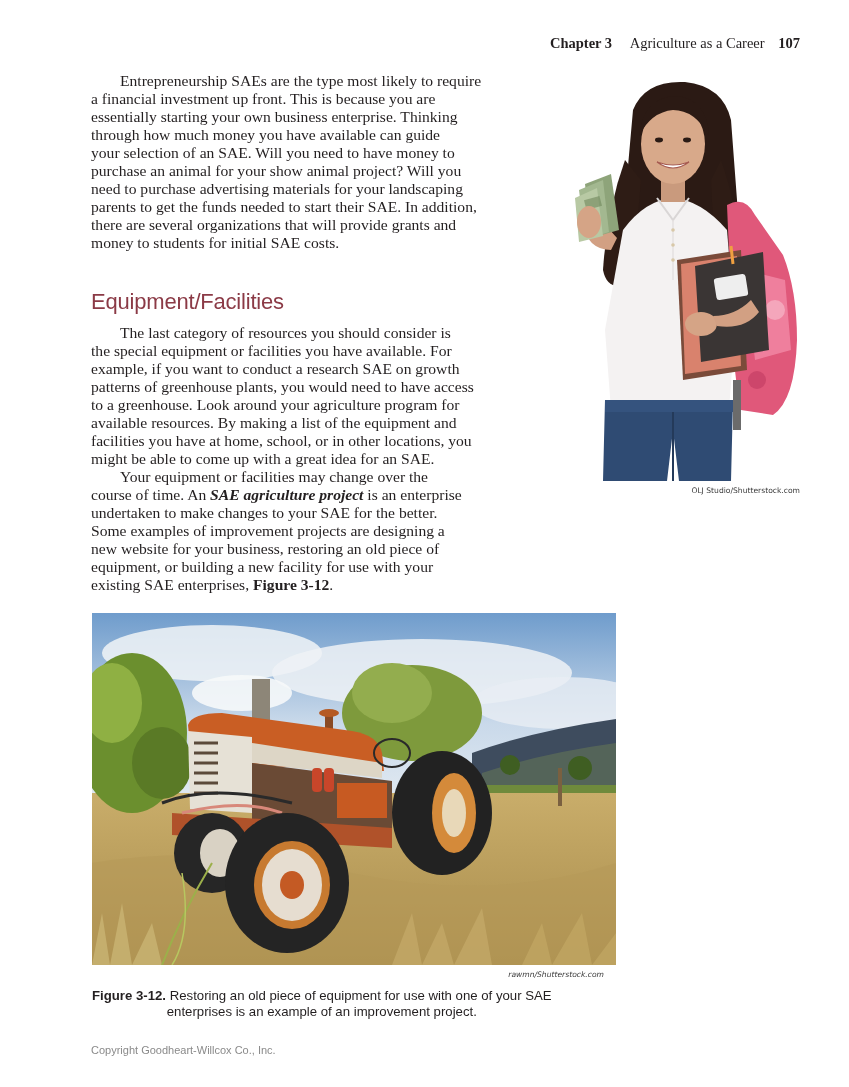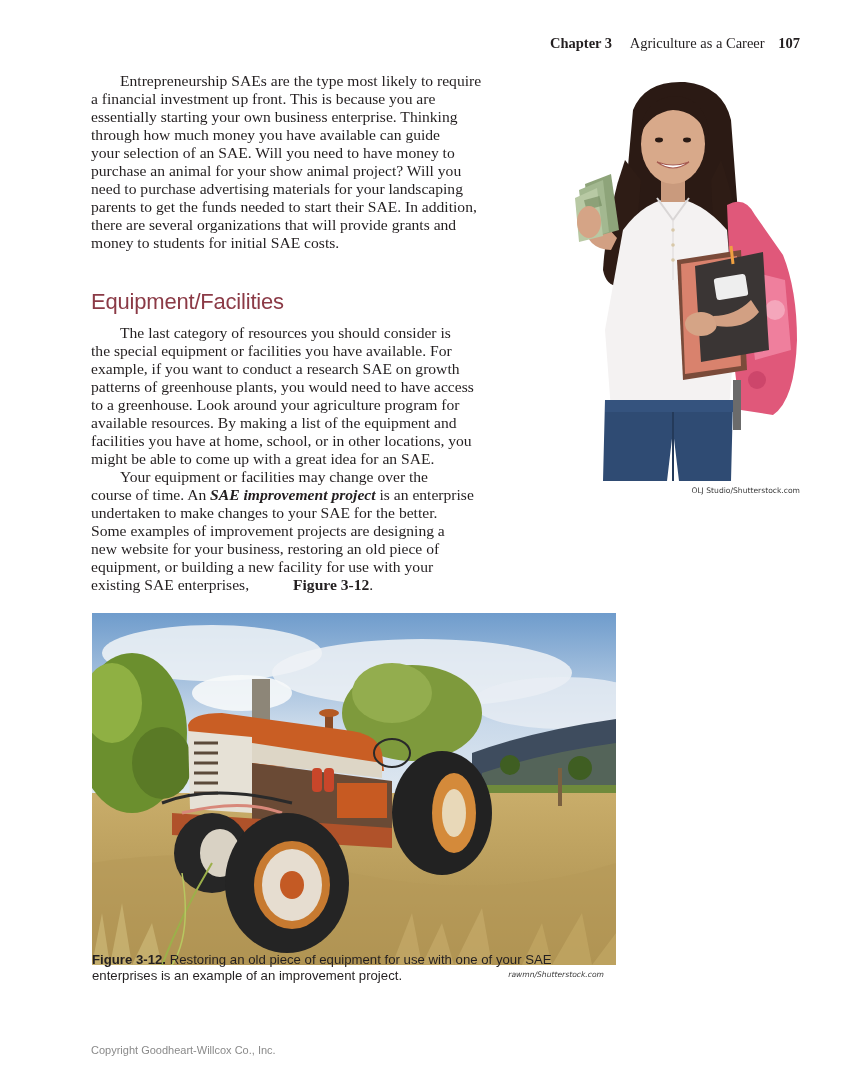--- a/index.html
+++ b/index.html
@@ -15,21 +15,21 @@
   .running-head .pnum { font-weight: bold; margin-left: 10px; }
 
   .body-text {
     position: absolute; left: 91px; width: 420px;
     font-family: "Liberation Serif", "DejaVu Serif", serif;
     font-size: 15.6px; line-height: 18px; color: #231f20;
   }
   .body-text .line { display: block; white-space: nowrap; }
   .body-text .line.indent { padding-left: 29px; }
   .body-text em.term { font-style: italic; font-weight: bold; }
-  .body-text b.figref { font-weight: bold; margin-left: 40px; }
+  .body-text b.figref { font-weight: bold; }
 
   .heading {
     position: absolute; left: 91px; top: 289px;
     font-family: "Liberation Sans", "DejaVu Sans", sans-serif;
     font-size: 22px; color: #8b3a46; font-weight: normal; letter-spacing: -0.2px;
     margin: 0;
   }
 
   .credit {
     position: absolute;
@@ -95,21 +95,21 @@
     <span class="line">example, if you want to conduct a research SAE on growth</span>
     <span class="line">patterns of greenhouse plants, you would need to have access</span>
     <span class="line">to a greenhouse. Look around your agriculture program for</span>
     <span class="line">available resources. By making a list of the equipment and</span>
     <span class="line">facilities you have at home, school, or in other locations, you</span>
     <span class="line">might be able to come up with a great idea for an SAE.</span>
   </div>
 
   <div class="body-text" style="top:468px;">
     <span class="line indent">Your equipment or facilities may change over the</span>
-    <span class="line"><span>course of time. An </span><em class="term">SAE improvement project</em><span> is an enterprise</span></span>
+    <span class="line"><span>course of time. An </span><em class="term">SAE agriculture project</em><span> is an enterprise</span></span>
     <span class="line">undertaken to make changes to your SAE for the better.</span>
     <span class="line">Some examples of improvement projects are designing a</span>
     <span class="line">new website for your business, restoring an old piece of</span>
     <span class="line">equipment, or building a new facility for use with your</span>
     <span class="line"><span>existing SAE enterprises, </span><b class="figref">Figure 3-12</b><span>.</span></span>
   </div>
 
   <div class="photo-girl" title="Smiling student holding a fan of dollar bills, books and a composition notebook, wearing a pink backpack">
     <svg width="258" height="401" viewBox="0 0 258 401">
 
@@ -241,19 +241,19 @@
 
       <path d="M0 352 L10 300 L18 352 L30 290 L40 352 L60 310 L70 352 Z" fill="#c7b070" opacity="0.9"></path>
       <path d="M300 352 L320 300 L330 352 L350 310 L362 352 L390 295 L400 352 Z" fill="#c2a766" opacity="0.85"></path>
       <path d="M430 352 L450 310 L460 352 L490 300 L500 352 L524 320 L524 352 Z" fill="#bfa462" opacity="0.85"></path>
       <path d="M70 352 Q90 300 120 250" fill="none" stroke="#9cb04a" stroke-width="2"></path>
       <path d="M80 352 Q100 320 90 260" fill="none" stroke="#b7c760" stroke-width="1.5"></path>
     </svg>
   </div>
   <div class="credit" style="left:80px; width:524px; top:970px;font-style:italic;">rawmn/Shutterstock.com</div>
 
-  <div class="caption" style="left:92px; top:952px;">
+  <div class="caption" style="left:92px; top:988px;text-align:center;">
     <span class="line"><span class="fig-label">Figure 3-12.</span><span> Restoring an old piece of equipment for use with one of your SAE</span></span>
     <span class="line">enterprises is an example of an improvement project.</span>
   </div>
 
   <div class="copyright">Copyright Goodheart-Willcox Co., Inc.</div>
 </div>
 
 </body></html>

